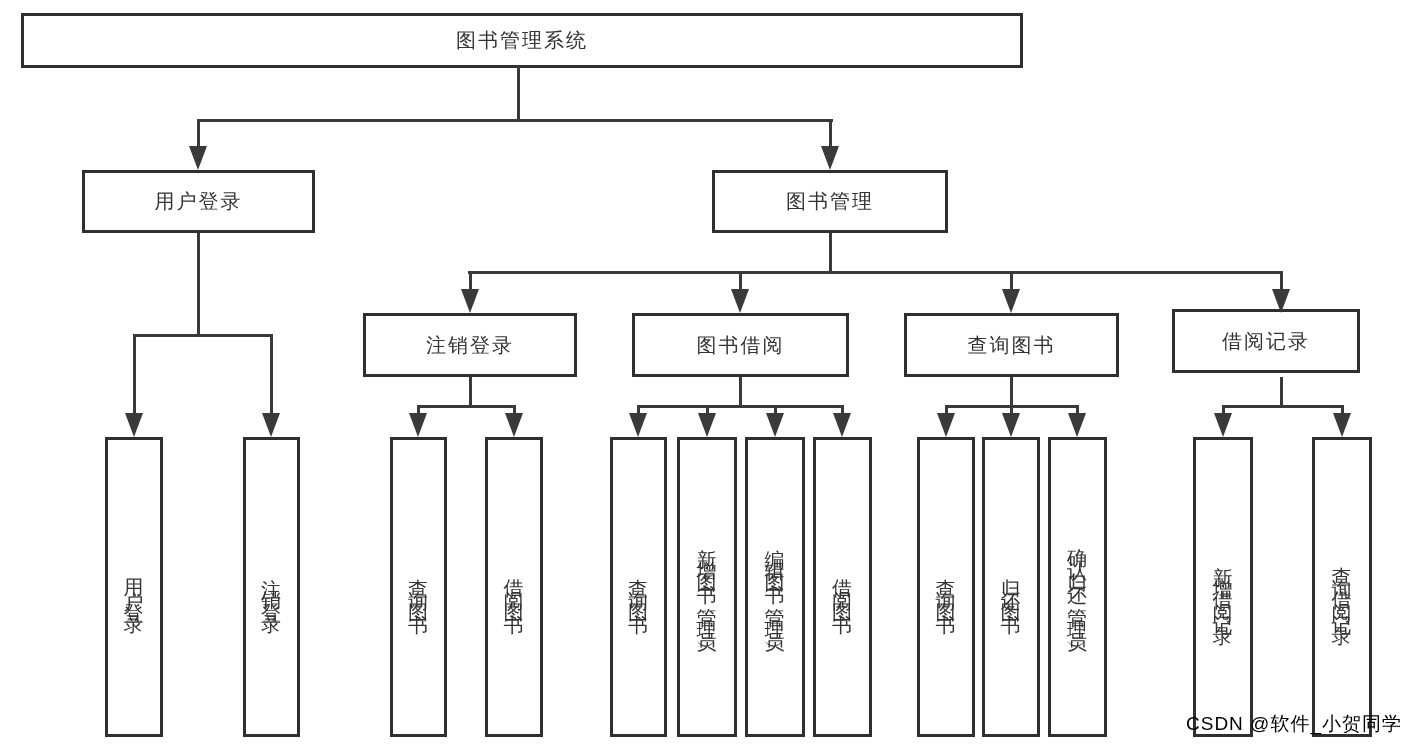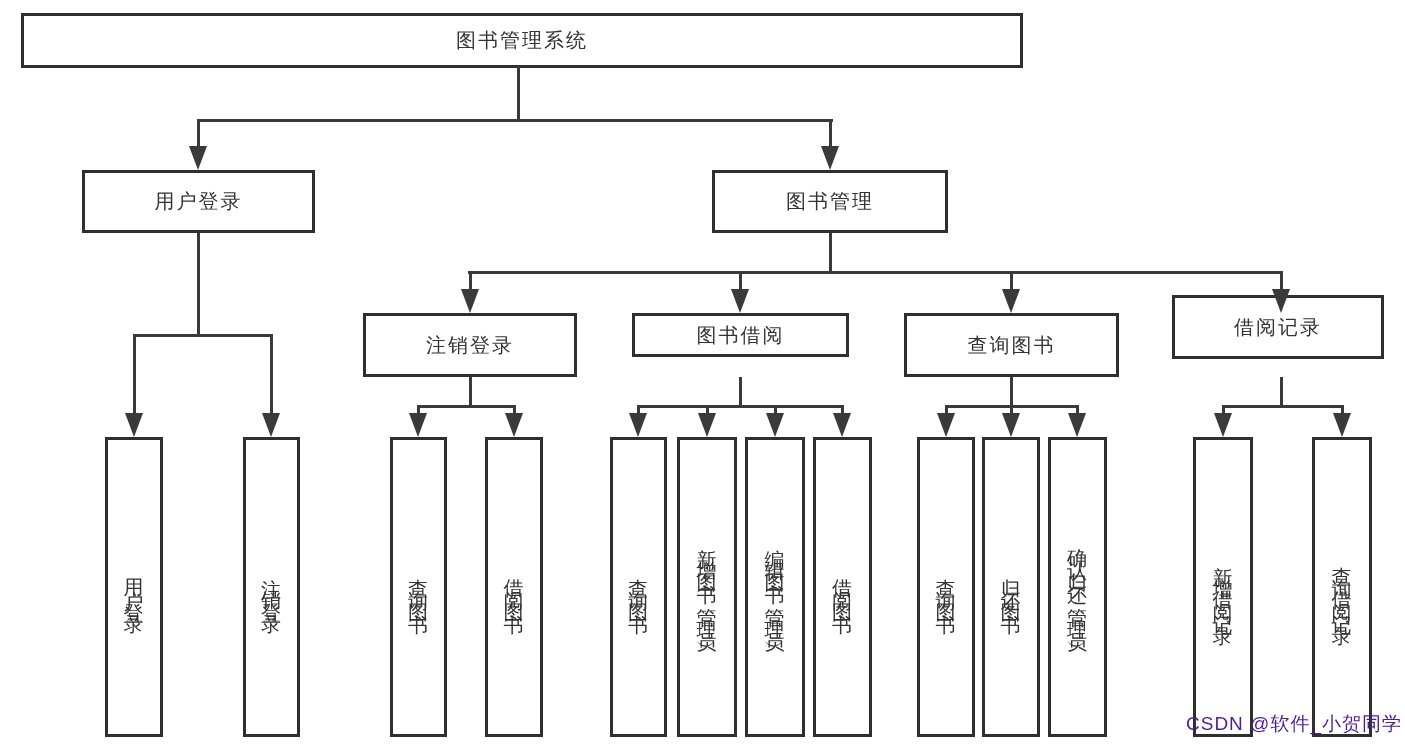--- a/index.html
+++ b/index.html
@@ -39,21 +39,21 @@
   
   .vl{position:absolute;width:3px;background:#3a3a3a;}
   .hl{position:absolute;height:3px;background:#3a3a3a;}
   .ar{position:absolute;width:0;height:0;
       border-left:9px solid transparent;
       border-right:9px solid transparent;
       border-top:24px solid #3a3a3a;}
   
   .watermark{
     position:absolute;left:1186px;top:711px;
-    font-size:19px;color:#4c1d95;letter-spacing:1px;
+    font-size:19px;color:#000000;letter-spacing:1px;
     z-index:6;white-space:nowrap;
   }
 </style>
 </head>
 <body>
 
 <div id="canvas">
 
   <div class="hbox" style="left:21px;top:13px;width:1002px;height:55px">
     <span class="lbl">图书管理系统</span>
@@ -62,27 +62,27 @@
   <div class="hbox" style="left:82px;top:170px;width:233px;height:63px">
     <span class="lbl">用户登录</span>
   </div>
   <div class="hbox" style="left:712px;top:170px;width:236px;height:63px">
     <span class="lbl">图书管理</span>
   </div>
 
   <div class="hbox" style="left:363px;top:313px;width:214px;height:64px">
     <span class="lbl">注销登录</span>
   </div>
-  <div class="hbox" style="left:632px;top:313px;width:217px;height:44px">
+  <div class="hbox" style="left:632px;top:313px;width:217px;height:64px">
     <span class="lbl">图书借阅</span>
   </div>
   <div class="hbox" style="left:904px;top:313px;width:215px;height:64px">
     <span class="lbl">查询图书</span>
   </div>
-  <div class="hbox" style="left:1172px;top:295px;width:212px;height:64px">
+  <div class="hbox" style="left:1172px;top:309px;width:188px;height:64px">
     <span class="lbl">借阅记录</span>
   </div>
 
   <div class="vbox" style="left:105px;top:437px;width:58px;height:300px">
     <span class="vlbl">用户登录</span>
   </div>
   <div class="vbox" style="left:243px;top:437px;width:57px;height:300px">
     <span class="vlbl">注销登录</span>
   </div>
 

